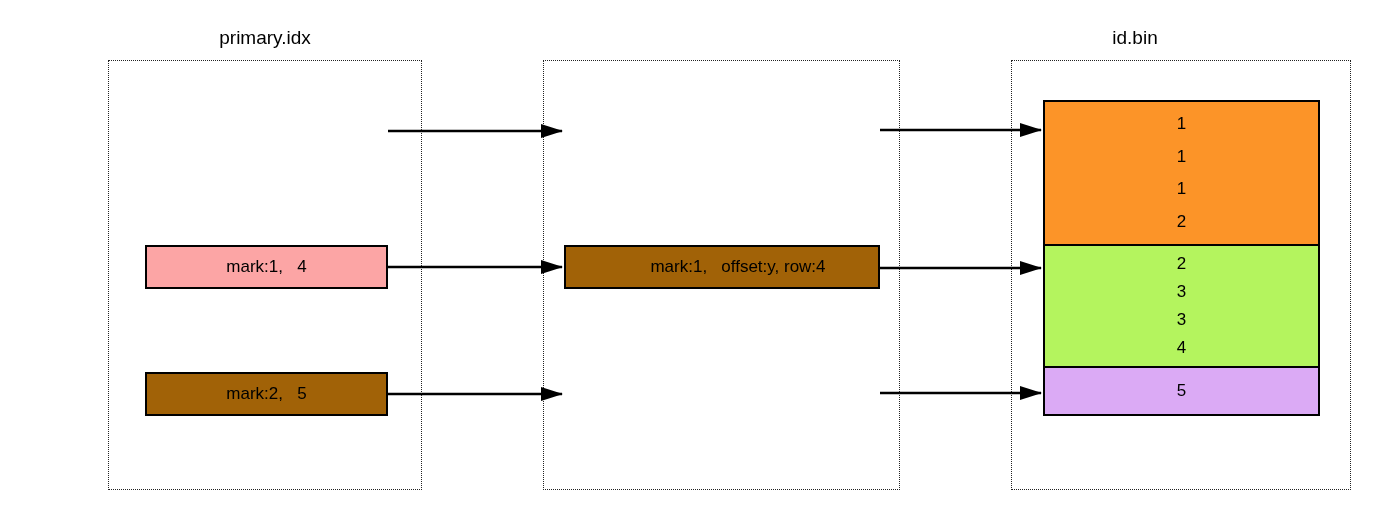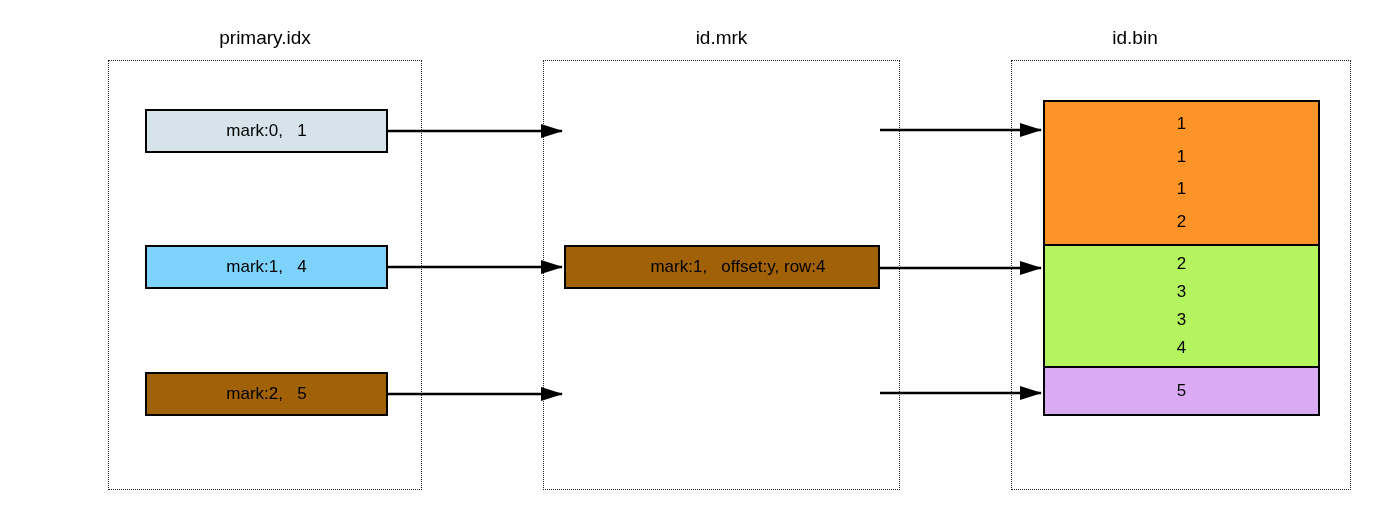--- a/index.html
+++ b/index.html
@@ -75,29 +75,27 @@
   .bin-value {
     line-height: 20px;
   }
 </style>
 </head>
 <body>
 
 <div class="canvas">
 
   <div class="file-title" style="left:63px; width:314px;">primary.idx</div>
-  <div class="file-title" style="left:498px; width:357px;">id.mrk</div>
   <div class="file-title" style="left:920px; width:340px;">id.bin</div>
 
   <div class="file-container" style="left:63px; width:314px;"></div>
   <div class="file-container" style="left:498px; width:357px;"></div>
   <div class="file-container" style="left:966px; width:340px;"></div>
 
-  <div class="entry-box idx-box row-0" style="background-color: rgb(214, 227, 235);">mark:0,   1</div>
-  <div class="entry-box idx-box row-1" style="background-color: #7dd3fc;">mark:1,   4</div>
+  <div class="entry-box idx-box row-1" style="background-color: #fca5a5;">mark:1,   4</div>
   <div class="entry-box idx-box row-2" style="background-color: #a16207;">mark:2,   5</div>
 
   <div class="entry-box mrk-box row-1" style="background-color: #a16207; padding-left: 32px;">mark:1,   offset:y, row:4</div>
 
   <div class="bin-block bin-block-0" style="background-color: rgb(252, 148, 40);">
     <div class="bin-value">1</div>
     <div class="bin-value">1</div>
     <div class="bin-value">1</div>
     <div class="bin-value">2</div>
   </div>

